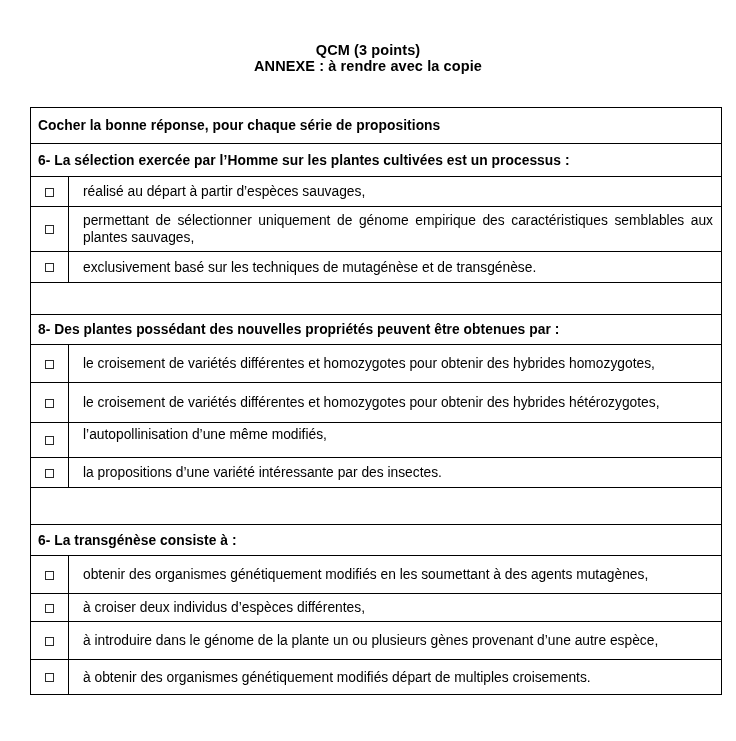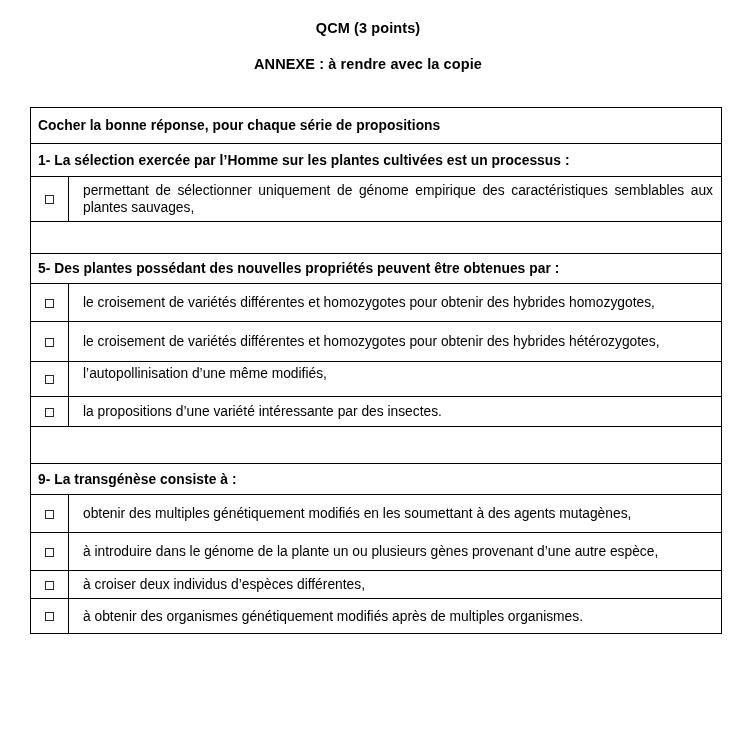--- a/index.html
+++ b/index.html
@@ -16,28 +16,27 @@
   .page {
     position: relative;
     width: 736px;
     height: 741px;
     background: #fff;
   }
   .doc-title {
     text-align: center;
     font-weight: bold;
     font-size: 14.5px;
-    padding-top: 20px;
+    padding-top: 42px;
     letter-spacing: 0.1px;
   }
   .doc-subtitle {
     text-align: center;
     font-weight: bold;
     font-size: 14.5px;
-    margin-top: 20px;
     letter-spacing: 0.1px;
   }
   table.qcm {
     position: absolute;
     left: 30px;
     top: 107px;
     width: 692px;
     border-collapse: collapse;
     table-layout: fixed;
   }
@@ -95,32 +94,40 @@
       <col style="width:38px">
       <col>
     </colgroup>
     <tbody>
 
       <tr style="height:36px">
         <td class="head" colspan="2">Cocher la bonne réponse, pour chaque série de propositions</td>
       </tr>
 
       <tr style="height:33px">
-        <td class="head" colspan="2">1- La sélection exercée par l’Homme sur les plantes cultivées est un processus :</td>
+        <td class="head" colspan="2">6- La sélection exercée par l’Homme sur les plantes cultivées est un processus :</td>
+      </tr>
+      <tr style="height:30px">
+        <td class="cb-cell"><span class="cb"></span></td>
+        <td class="txt">réalisé au départ à partir d’espèces sauvages,</td>
       </tr>
       <tr style="height:45px">
         <td class="cb-cell"><span class="cb"></span></td>
         <td class="txt just">permettant de sélectionner uniquement de génome empirique des caractéristiques semblables aux plantes sauvages,</td>
+      </tr>
+      <tr style="height:31px">
+        <td class="cb-cell"><span class="cb"></span></td>
+        <td class="txt">exclusivement basé sur les techniques de mutagénèse et de transgénèse.</td>
       </tr>
       <tr style="height:32px">
         <td class="spacer-cell" colspan="2"></td>
       </tr>
 
       <tr style="height:30px">
-        <td class="head" colspan="2">5- Des plantes possédant des nouvelles propriétés peuvent être obtenues par :</td>
+        <td class="head" colspan="2">8- Des plantes possédant des nouvelles propriétés peuvent être obtenues par :</td>
       </tr>
       <tr style="height:38px">
         <td class="cb-cell"><span class="cb"></span></td>
         <td class="txt just">le croisement de variétés différentes et homozygotes pour obtenir des hybrides homozygotes,</td>
       </tr>
       <tr style="height:40px">
         <td class="cb-cell"><span class="cb"></span></td>
         <td class="txt just">le croisement de variétés différentes et homozygotes pour obtenir des hybrides hétérozygotes,</td>
       </tr>
       <tr style="height:35px">
@@ -129,34 +136,34 @@
       </tr>
       <tr style="height:30px">
         <td class="cb-cell"><span class="cb"></span></td>
         <td class="txt">la propositions d’une variété intéressante par des insectes.</td>
       </tr>
       <tr style="height:37px">
         <td class="spacer-cell" colspan="2"></td>
       </tr>
 
       <tr style="height:31px">
-        <td class="head" colspan="2">9- La transgénèse consiste à :</td>
+        <td class="head" colspan="2">6- La transgénèse consiste à :</td>
       </tr>
       <tr style="height:38px">
         <td class="cb-cell"><span class="cb"></span></td>
-        <td class="txt just">obtenir des multiples génétiquement modifiés en les soumettant à des agents mutagènes,</td>
+        <td class="txt just">obtenir des organismes génétiquement modifiés en les soumettant à des agents mutagènes,</td>
+      </tr>
+      <tr style="height:28px">
+        <td class="cb-cell"><span class="cb"></span></td>
+        <td class="txt">à croiser deux individus d’espèces différentes,</td>
       </tr>
       <tr style="height:38px">
         <td class="cb-cell"><span class="cb"></span></td>
         <td class="txt just">à introduire dans le génome de la plante un ou plusieurs gènes provenant d’une autre espèce,</td>
       </tr>
-      <tr style="height:28px">
-        <td class="cb-cell"><span class="cb"></span></td>
-        <td class="txt">à croiser deux individus d’espèces différentes,</td>
-      </tr>
       <tr style="height:35px">
         <td class="cb-cell"><span class="cb"></span></td>
-        <td class="txt">à obtenir des organismes génétiquement modifiés après de multiples organismes.</td>
+        <td class="txt">à obtenir des organismes génétiquement modifiés départ de multiples croisements.</td>
       </tr>
 
     </tbody>
   </table>
 </div>
 
 </body></html>

